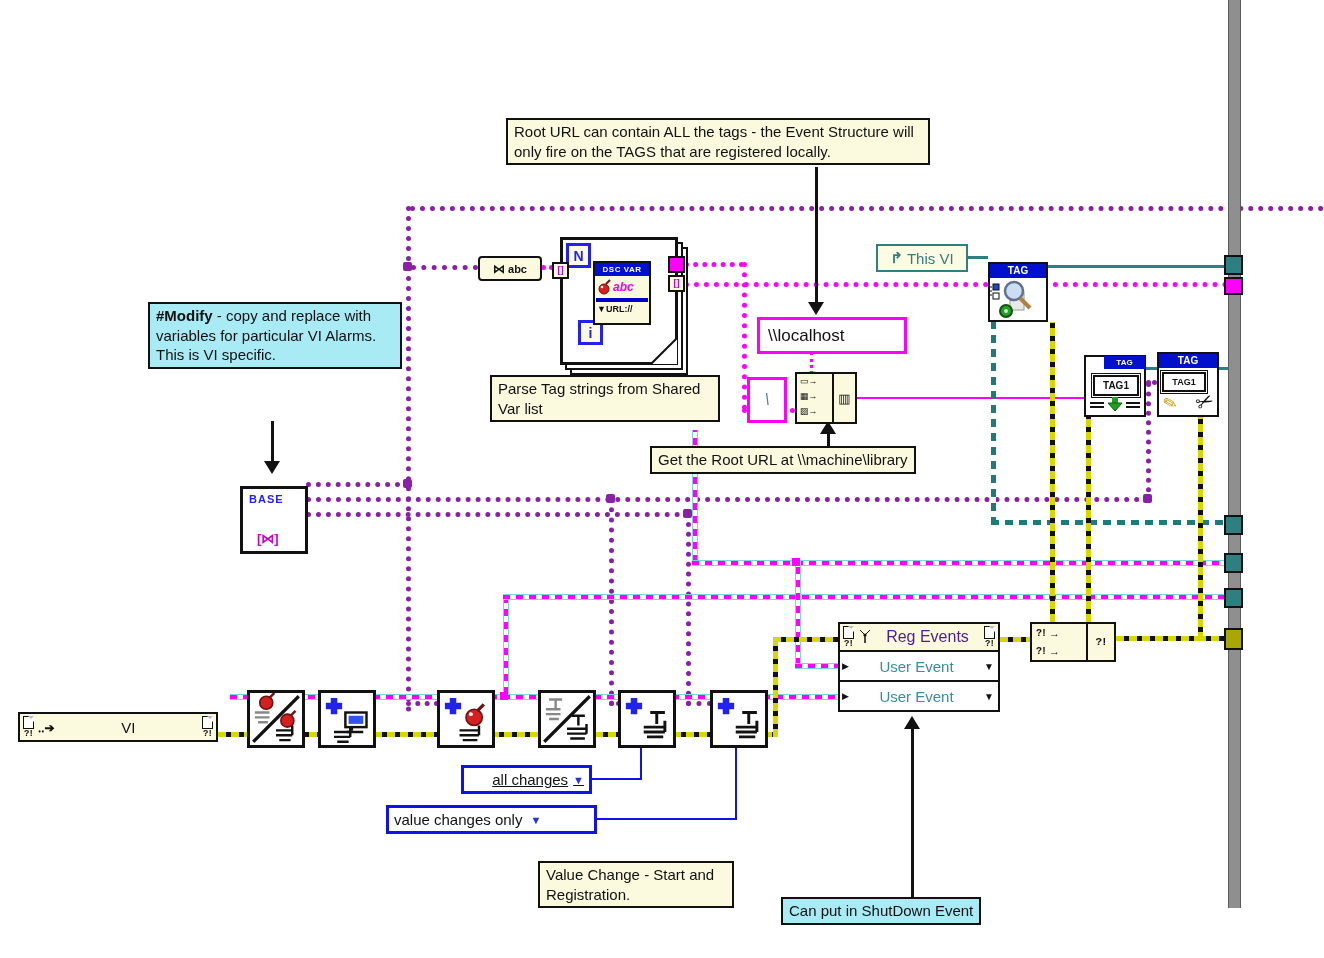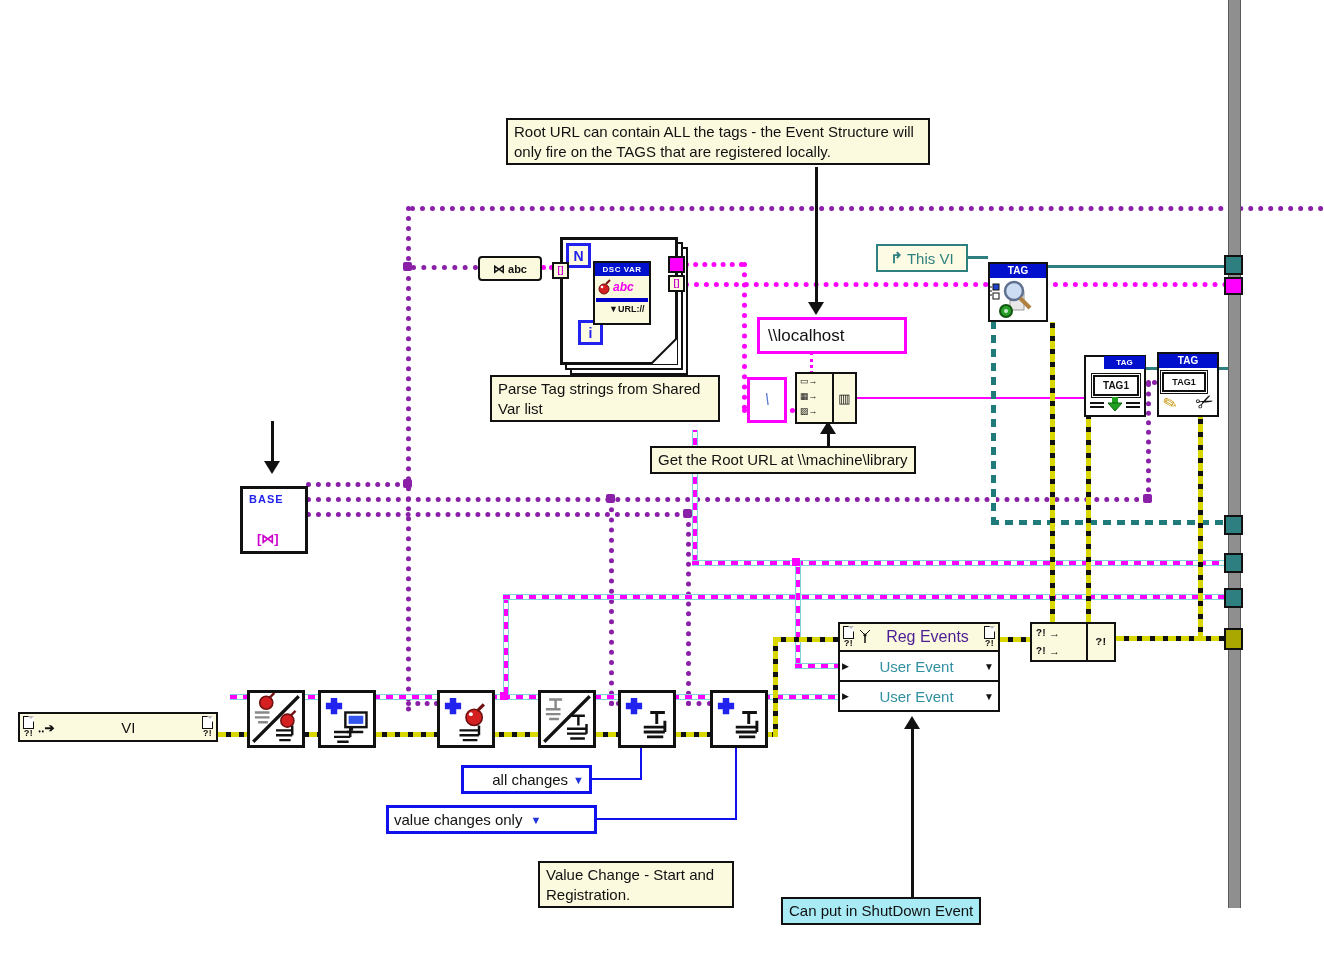--- a/index.html
+++ b/index.html
@@ -129,20 +129,23 @@
   <div class="aline" style="left:271px;top:421px;height:42px;"></div>
   <div class="ahead down" style="left:264px;top:461px;"></div>
   <div class="aline" style="left:827px;top:433px;height:15px;"></div>
   <div class="ahead up" style="left:820px;top:421px;"></div>
   <div class="aline" style="left:911px;top:729px;height:169px;"></div>
   <div class="ahead up" style="left:904px;top:716px;"></div>
 
   <div class="note" style="left:506px;top:118px;width:424px;">
     <span>Root URL can contain ALL the tags - the Event Structure will only fire on the TAGS that are registered locally.</span>
   </div>
+  <div class="note cyan" style="left:148px;top:302px;width:254px;">
+    <b>#Modify</b><span> - copy and replace with variables for particular VI Alarms.  This is VI specific.</span>
+  </div>
   <div class="note" style="left:490px;top:375px;width:230px;">
     <span>Parse Tag strings from Shared Var list</span>
   </div>
   <div class="note" style="left:650px;top:446px;white-space:nowrap;">
     <span>Get the Root URL at \\machine\library</span>
   </div>
   <div class="note" style="left:538px;top:861px;width:196px;">
     <span>Value Change  - Start and Registration.</span>
   </div>
   <div class="note cyan" style="left:781px;top:897px;white-space:nowrap;">
@@ -171,21 +174,21 @@
     <div class="hdrblue" style="height:13px;font-size:8px;line-height:13px;letter-spacing:0.5px;">DSC VAR</div>
     <div style="height:22px;display:flex;align-items:center;padding:0 2px;">
       <svg width="16" height="18">
           <circle cx="7" cy="11" r="5" fill="#D42020" stroke="#701010"></circle>
           <path d="M9 6 L13 2" stroke="#701010" stroke-width="2" fill="none"></path>
           <circle cx="5" cy="9" r="1.3" fill="#fff"></circle>
         </svg>
       <span style="color:#EE00EE;font-weight:bold;font-style:italic;font-size:12px;">abc</span>
     </div>
     <div style="height:4px;background:#0000CC;margin:0 1px;"></div>
-    <div style="font-size:9px;font-weight:bold;padding:2px 14px 0;"><span>▼</span><span>URL://</span></div>
+    <div style="font-size:9px;font-weight:bold;padding:2px 2px 0;"><span>▼</span><span>URL://</span></div>
   </div>
 
   <div class="node cream" style="left:478px;top:256px;width:64px;height:25px;border-radius:4px;display:flex;align-items:center;justify-content:center;gap:3px;">
     <span style="font-size:12px;font-weight:bold;">⋈</span>
     <span style="font-size:11px;font-weight:bold;">abc</span>
   </div>
 
   <div class="node" style="left:240px;top:486px;width:68px;height:68px;border-width:3px;">
     <div style="color:#2222EE;font-weight:bold;font-size:11px;padding:4px 0 0 6px;letter-spacing:1px;">BASE</div>
     <div style="color:#CC00CC;font-weight:bold;font-size:13px;position:absolute;bottom:5px;left:14px;">[⋈]</div>
@@ -345,21 +348,21 @@
       <path d="M18 12 h9 M22 12 v7 M14 21 h13 M14 24 h13 M16 27 h10 M27 17 v7" stroke="#111" stroke-width="1.8"></path>
     </svg>
   </div>
   <div class="fnode" style="left:710px;">
     <svg viewBox="0 0 32 32">
       <path d="M8 3 v10 M3 8 h10" stroke="#2222EE" stroke-width="4"></path>
       <path d="M18 12 h9 M22 12 v7 M14 21 h13 M14 24 h13 M16 27 h10 M27 17 v7" stroke="#111" stroke-width="1.8"></path>
     </svg>
   </div>
 
-  <div class="ringc" style="left:461px;top:765px;width:131px;height:29px;">
+  <div class="ringc" style="left:461px;top:765px;width:131px;height:29px;text-decoration:underline;">
     <span>all changes</span>
     <span style="color:#2233DD;font-size:11px;margin-left:5px;">▼</span>
   </div>
   <div class="ringc" style="left:386px;top:805px;width:211px;height:29px;justify-content:flex-start;">
     <span>value changes only</span>
     <span style="color:#2233DD;font-size:11px;margin-left:8px;">▼</span>
   </div>
 
 </div>
 

